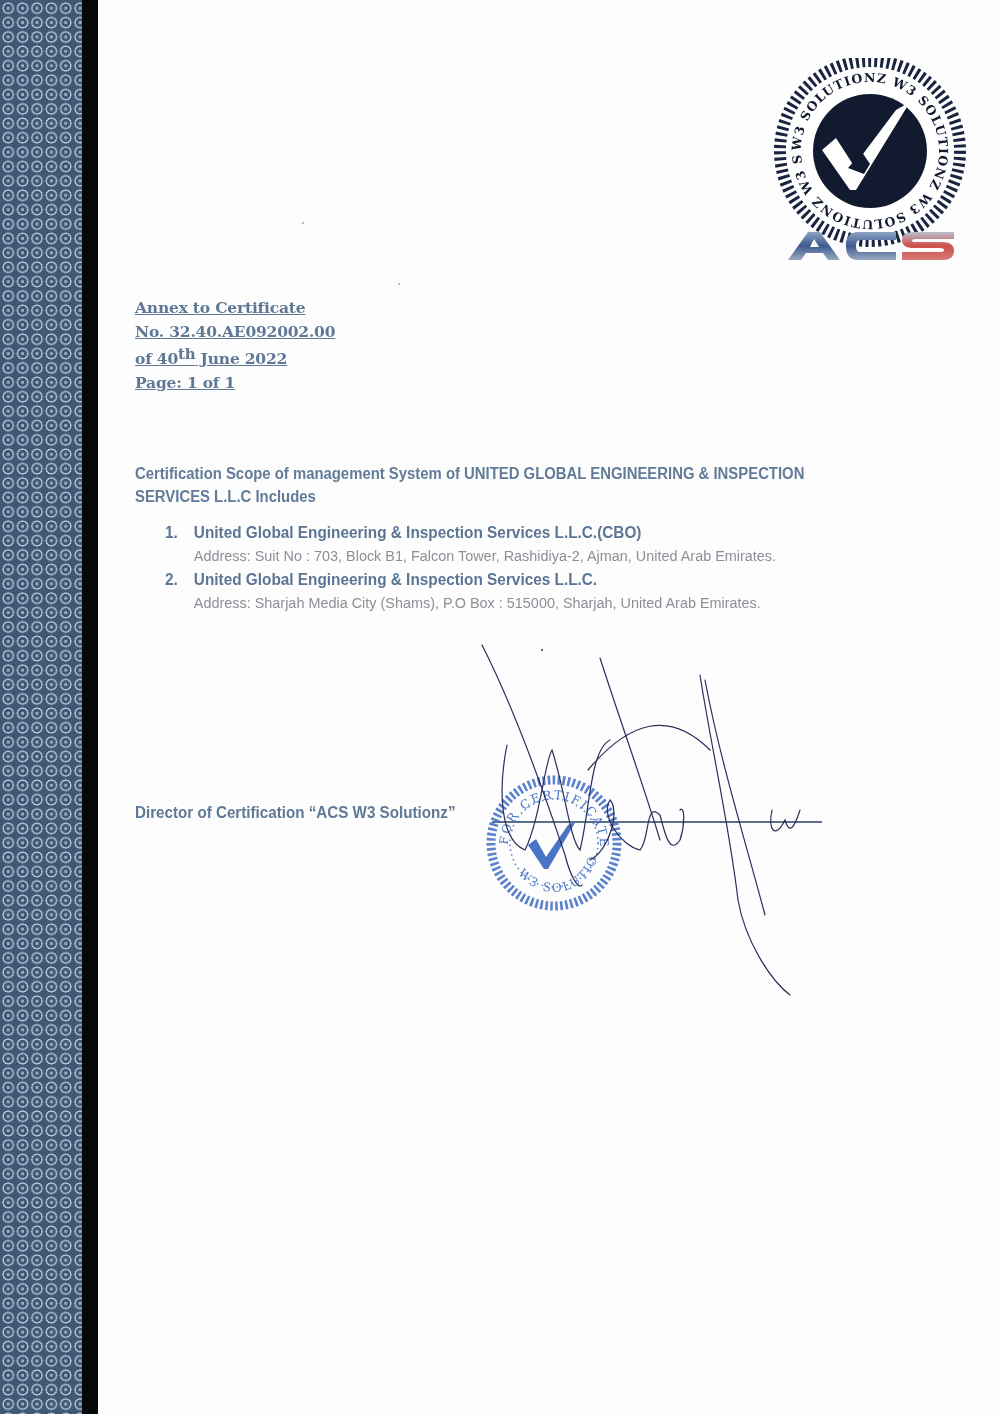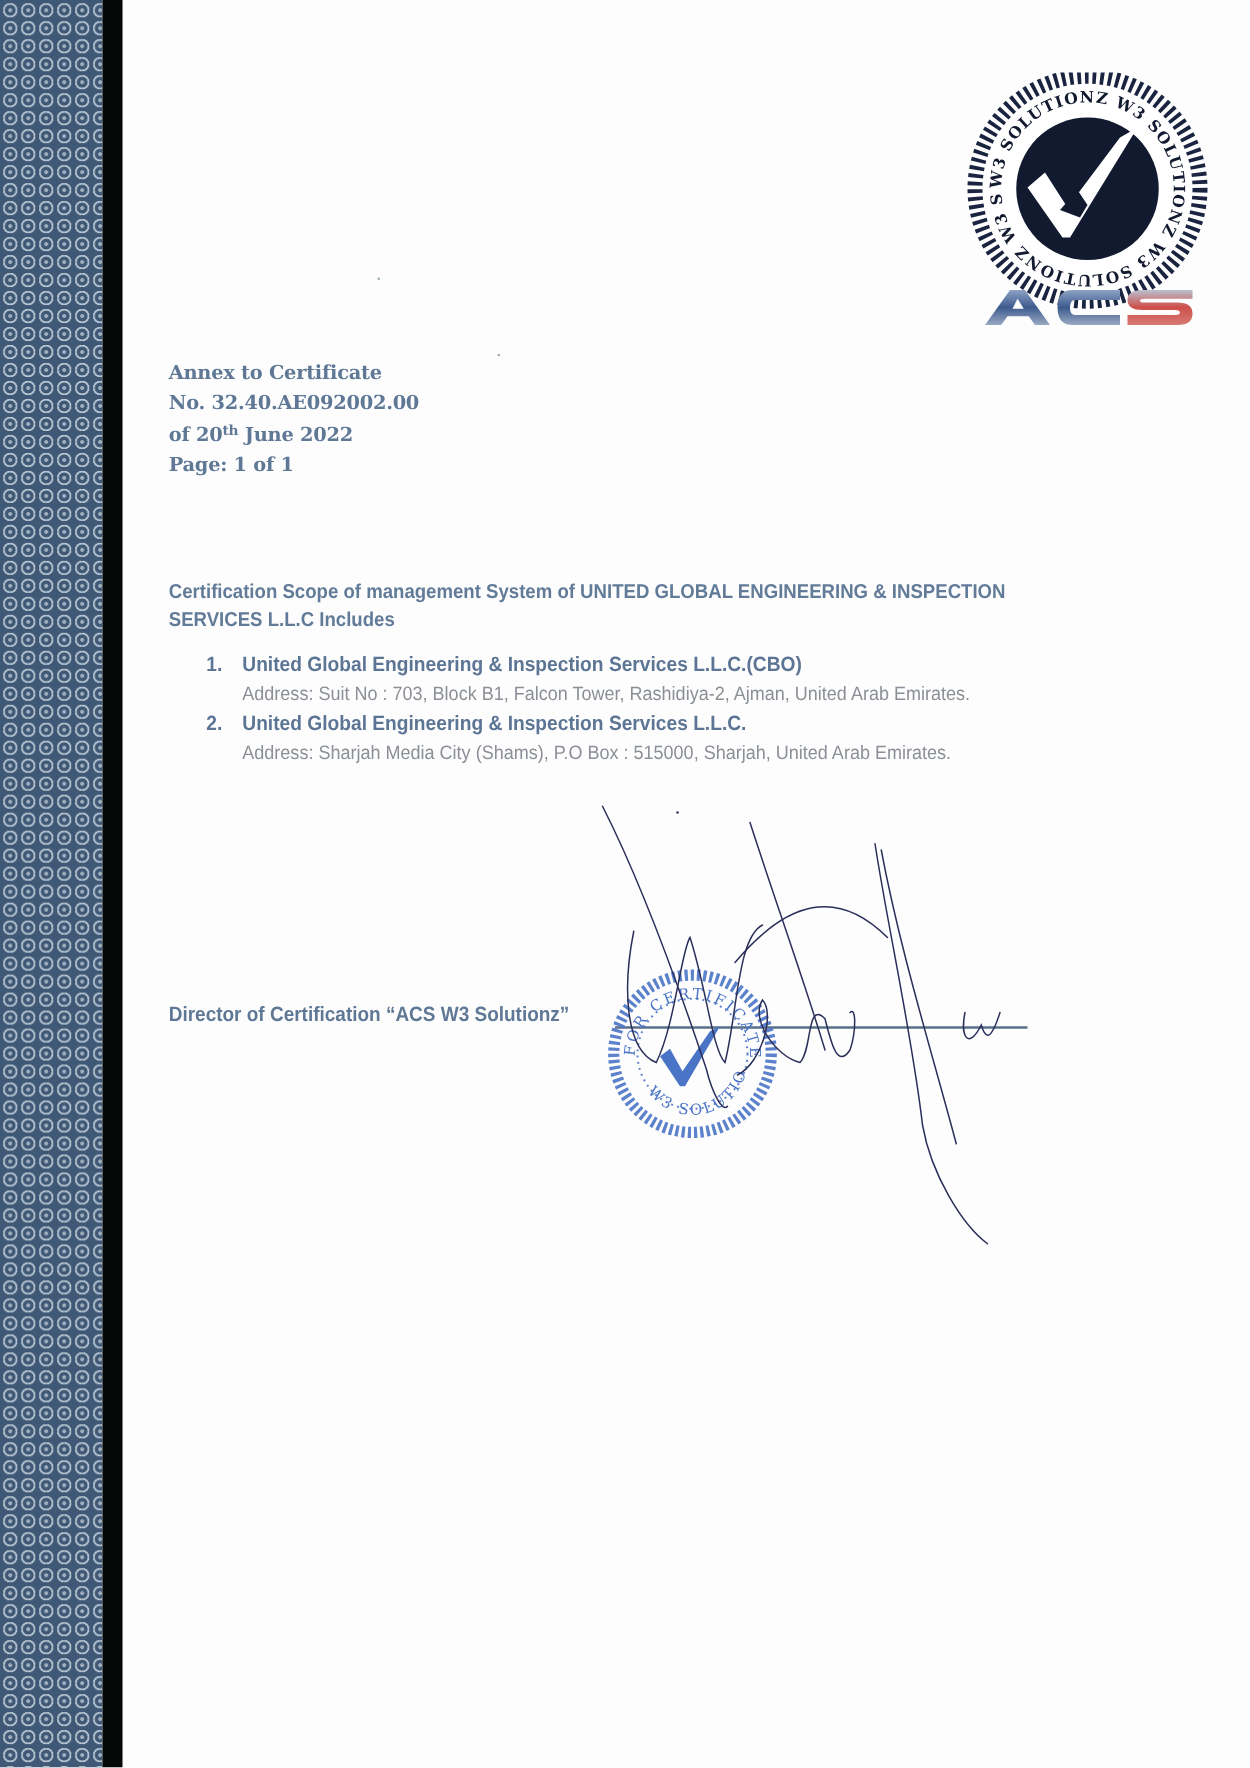--- a/index.html
+++ b/index.html
@@ -15,22 +15,22 @@
     background-size: 14.4px 14.4px;
     background-position: 1px 1px;
   }
   .side-strip::after {
     content: ""; position: absolute; inset: 0;
     background-image: radial-gradient(circle at 50% 50%, #c8d3de 0, #c8d3de 1.3px, transparent 1.8px);
     background-size: 14.4px 14.4px; background-position: 1px 1px; opacity: .7;
   }
   .black-bar { position: absolute; left: 82px; top: 0; width: 16px; height: 1414px; background: #060807; }
   .text { color: #5f7896; font-family: "DejaVu Serif", serif; font-weight: bold; }
-  .annex { position: absolute; left: 135px; top: 286px; font-size: 15.5px; line-height: 23.5px; letter-spacing: -0.2px; }
-  .annex sup { font-size: 11px; vertical-align: 5px; }
+  .annex { position: absolute; left: 135px; top: 296px; font-size: 15.5px; line-height: 23.5px; letter-spacing: -0.2px; text-decoration: underline; }
+  .annex sup { font-size: 15px; vertical-align: 5px; }
   .scope {
     position: absolute; left: 135px; top: 462px; width: 790px;
     font-family: "Liberation Sans", sans-serif; font-weight: bold; font-size: 16px; line-height: 23px;
     color: #617b98; transform: scaleX(0.93); transform-origin: left top;
   }
   .items { position: absolute; left: 165px; top: 520px; width: 800px; transform: scaleX(0.93); transform-origin: left top; font-family: "Liberation Sans", sans-serif; }
   .item { position: relative; }
   .item-title { font-weight: bold; font-size: 16.5px; line-height: 24px; color: #5c7594; }
   .item-num { display: inline-block; width: 31px; }
   .item-addr { font-size: 15.5px; line-height: 23px; color: #8b8f96; padding-left: 31px; }
@@ -77,21 +77,21 @@
   <g transform="translate(18,172)">
     <path d="M0,30 L20,2 L32,2 L52,30 L40,30 L35,23 L18,23 L13,30 Z M22,17 L31,17 L26,9 Z" fill="url(#acsBlue)"></path>
     <path d="M108,2 L70,2 Q58,2 58,16 Q58,30 70,30 L108,30 L108,22 L72,22 Q68,22 68,16 Q68,10 72,10 L108,10 Z" fill="url(#acsBlue)"></path>
     <path d="M166,2 L126,2 Q114,2 114,10 Q114,18 126,18 L152,18 Q156,18 156,20 Q156,22 152,22 L114,22 L114,30 L154,30 Q166,30 166,21 Q166,12 154,12 L128,12 Q124,12 124,10.5 Q124,9 128,9 L166,9 Z" fill="url(#acsRed)"></path>
   </g>
 </svg>
 
 <div class="annex text">
   <div>Annex to Certificate</div>
   <div>No. 32.40.AE092002.00</div>
-  <div><span>of 20</span><sup>th</sup><span> June 2022</span></div>
+  <div><span>of 40</span><sup>th</sup><span> June 2022</span></div>
   <div>Page: 1 of 1</div>
 </div>
 
 <div class="scope">Certification Scope of management System of UNITED GLOBAL ENGINEERING &amp; INSPECTION SERVICES L.L.C Includes</div>
 
 <div class="items">
   <div class="item">
     <div class="item-title"><span class="item-num">1.</span><span>United Global Engineering &amp; Inspection Services L.L.C.(CBO)</span></div>
     <div class="item-addr">Address: Suit No : 703, Block B1, Falcon Tower, Rashidiya-2, Ajman, United Arab Emirates.</div>
   </div>

